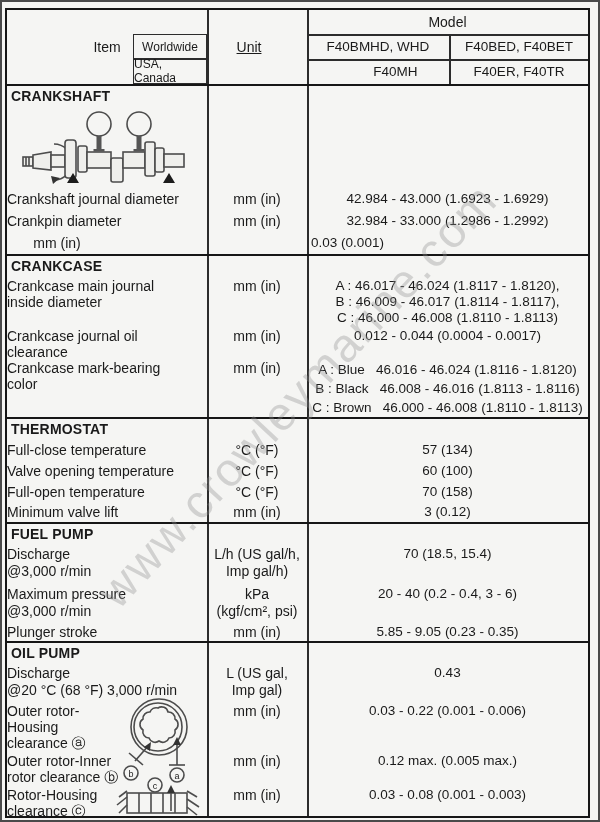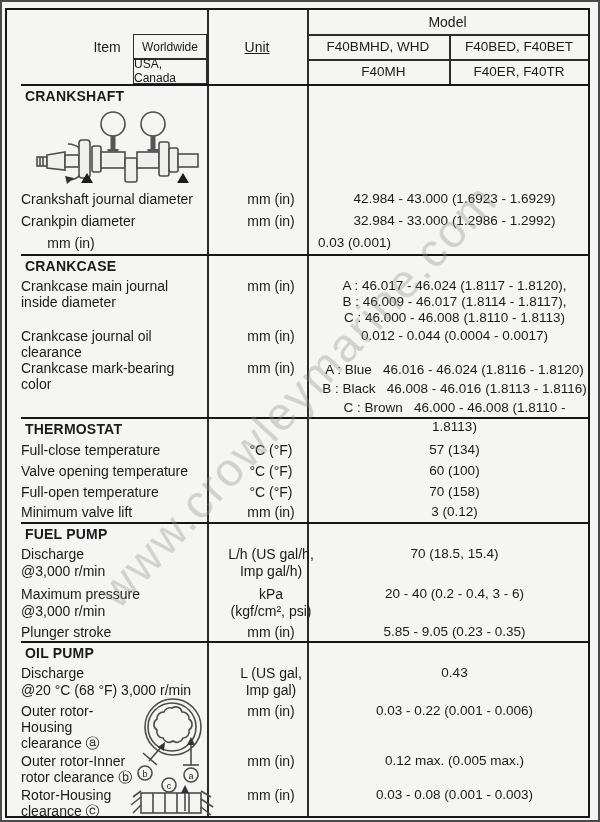--- a/index.html
+++ b/index.html
@@ -15,40 +15,40 @@
   }
   
   .vline { position:absolute; top:0; bottom:0; width:1.5px; background:#2c2c2c; }
   .v-item-unit { left:200px; }
   .v-unit-model { left:300px; }
 
   
   .hdr { position:relative; height:74px; }
   .hdr .cell { position:absolute; display:flex; align-items:center; justify-content:center; font-size:14px; }
   .hdr-item   { left:0; top:0; width:200px; height:74px; }
-  .hdr-unit   { left:192px; top:0; width:116px; height:74px;text-decoration:underline; }
+  .hdr-unit   { left:184px; top:0; width:116px; height:74px;text-decoration:underline; }
   .hdr-model  { left:300px; top:0; right:0; height:24px; }
   .hline { position:absolute; height:1.5px; background:#2c2c2c; }
   .h-under-model { left:300px; right:0; top:24px; }
   .h-model-split { left:300px; right:0; top:49px; }
   .v-model-split { position:absolute; left:442px; top:24px; height:50px; width:1.5px; background:#2c2c2c; }
   .m-cell { position:absolute; display:flex; align-items:center; justify-content:center; font-size:13.5px; }
   .m11 { left:300px; top:24px; width:142px; height:25px; }
   .m12 { left:443px; top:24px; right:0; height:25px; }
-  .m21 { left:300px; top:49px; width:153px; height:25px; }
+  .m21 { left:312px; top:49px; width:153px; height:25px; }
   .m22 { left:443px; top:49px; right:0; height:25px; }
   .region-box {
     position:absolute; left:126px; top:24px; width:74px; height:50px;
     border:1.5px solid #2c2c2c; box-sizing:border-box;
   }
   .region-box .rb-row { height:23px; display:flex; align-items:center; justify-content:center; font-size:12px; }
   .region-box .rb-div { height:1.5px; background:#2c2c2c; }
 
   
-  .section { border-top:2px solid #161616; position:relative;margin-left:14px; }
+  .section { border-top:2px solid #161616; position:relative; }
   .sec-title { height:20px; box-sizing:border-box; padding:2px 0 0 4px; font-size:14px; font-weight:bold; letter-spacing:.2px; }
   .row { display:flex; box-sizing:border-box; }
   .r-center { align-items:center; }
   .r-top { align-items:flex-start; padding-top:2px; }
   .c-item  { width:200px; box-sizing:border-box; padding-left:0; font-size:14px; line-height:16px; white-space:pre-line; }
   .c-unit  { width:100px; box-sizing:border-box; text-align:center; font-size:14px; line-height:16px; white-space:pre-line; }
   .c-value { flex:1; box-sizing:border-box; text-align:center; font-size:13.5px; line-height:16px; white-space:pre-line; }
   .lh17 { line-height:17px; }
   .lh19 { line-height:19px; }
 

